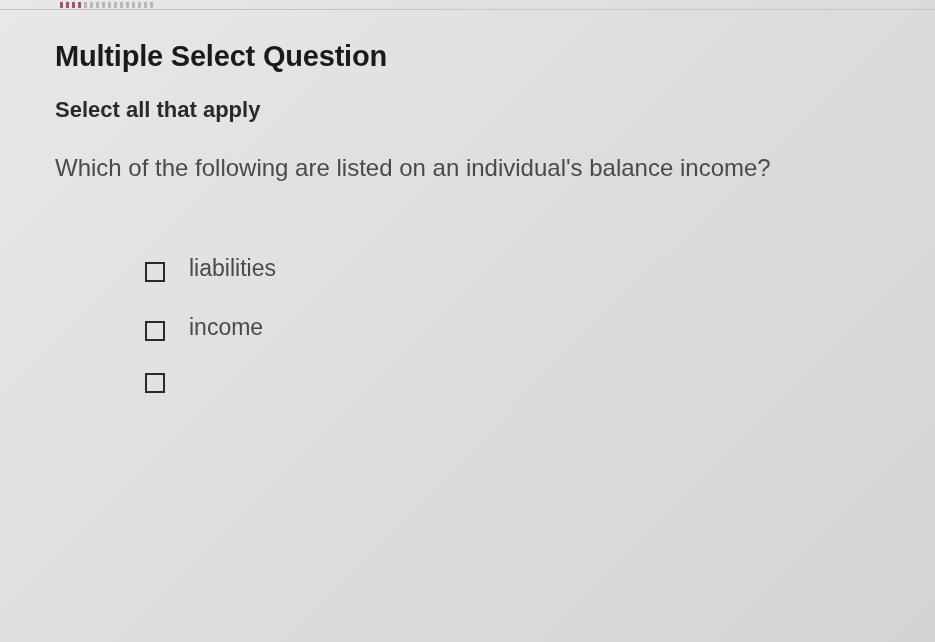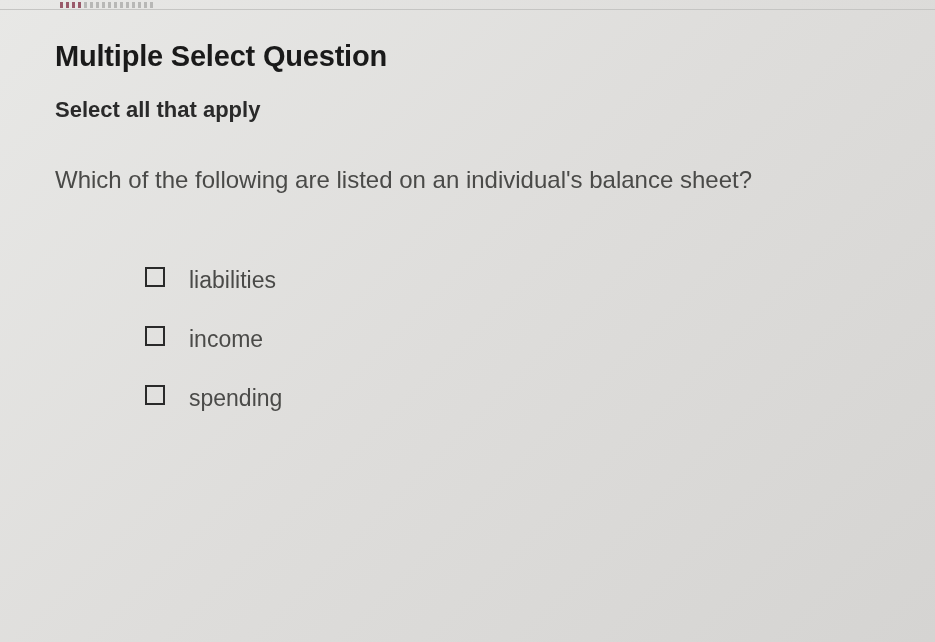--- a/index.html
+++ b/index.html
@@ -47,35 +47,35 @@
       font-size: 29px;
       font-weight: 700;
       color: #1a1a1a;
       margin-bottom: 24px;
       letter-spacing: -0.2px;
     }
     .instruction {
       font-size: 22px;
       font-weight: 700;
       color: #2a2a2a;
-      margin-bottom: 40px;
+      margin-bottom: 28px;
     }
     .question-text {
       font-size: 24px;
       font-weight: 400;
       color: #4a4a48;
       margin-bottom: 70px;
       line-height: 1.4;
     }
     .options {
       padding-left: 90px;
     }
     .option-row {
       display: flex;
-      align-items: flex-start;
+      align-items: flex-end;
       margin-bottom: 32px;
       cursor: pointer;
     }
     .checkbox {
       width: 20px;
       height: 20px;
       border: 2.5px solid #2a2a2a;
       background: transparent;
       margin-right: 24px;
       flex-shrink: 0;
@@ -106,29 +106,28 @@
     <span class="block alt"></span>
       <span class="block alt"></span>
       <span class="block alt"></span>
       <span class="block alt"></span>
   </div>
 </div>
 
 <div class="content">
   <h1 class="title">Multiple Select Question</h1>
   <div class="instruction">Select all that apply</div>
-  <div class="question-text">Which of the following are listed on an individual's balance sheet?</div>
+  <div class="question-text">Which of the following are listed on an individual's balance income?</div>
 
   <div class="options">
     <div class="option-row">
       <div class="checkbox"></div>
       <span class="option-label">liabilities</span>
     </div>
     <div class="option-row">
       <div class="checkbox"></div>
       <span class="option-label">income</span>
     </div>
     <div class="option-row">
       <div class="checkbox"></div>
-      <span class="option-label">spending</span>
     </div>
   </div>
 </div>
 
 </body></html>

